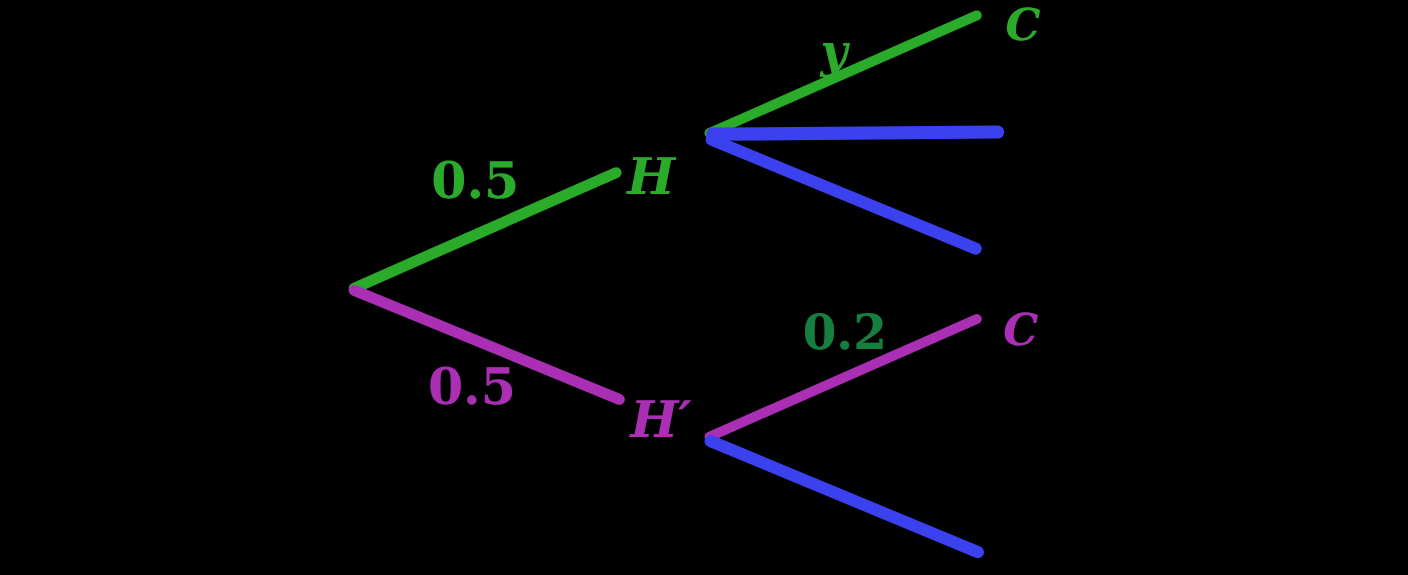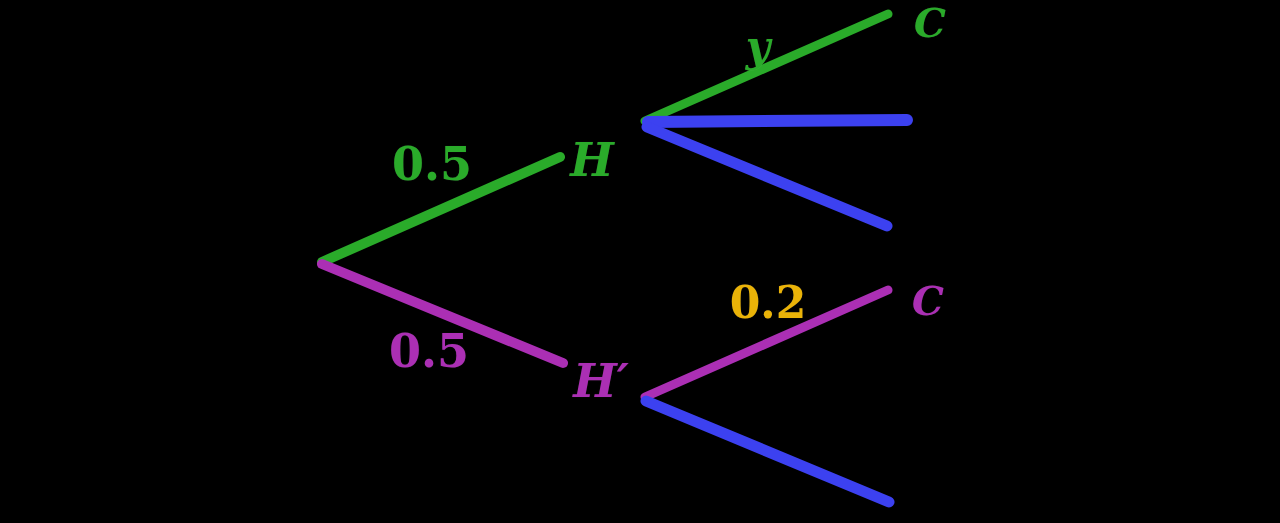--- a/index.html
+++ b/index.html
@@ -45,15 +45,15 @@
     <line stroke-linecap="round" x1="645" y1="397" x2="888" y2="290" stroke="#ab2fb4" stroke-width="9"></line>
     <line stroke-linecap="round" x1="646" y1="401" x2="889" y2="502" stroke="#3c41f0" stroke-width="11"></line>
   </svg>
 
   <div class="lbl" style="left: 432px; top: 164px; color: rgb(42, 171, 42); font-size: 46px;">0.5</div>
   <div class="lbl italic" style="left: 592px; top: 160px; color: rgb(42, 171, 42); font-size: 46px;">H</div>
   <div class="lbl italic" style="left: 758px; top: 47px; color: rgb(42, 171, 42); font-size: 42px;">y</div>
   <div class="lbl italic" style="left: 930px; top: 23px; color: rgb(42, 171, 42); font-size: 40px;">C</div>
   <div class="lbl" style="left: 429px; top: 351px; color: rgb(171, 47, 180); font-size: 46px;">0.5</div>
   <div class="lbl italic" style="left: 601px; top: 381px; color: rgb(171, 47, 180); font-size: 46px;">H′</div>
-  <div class="lbl" style="left: 768px; top: 303px; color: #eab308; font-size: 44px;">0.2</div>
+  <div class="lbl" style="left: 768px; top: 303px; color: #15803d; font-size: 44px;">0.2</div>
   <div class="lbl italic" style="left: 928px; top: 301px; color: rgb(171, 47, 180); font-size: 40px;">C</div>
 </div>
 
 </body></html>

